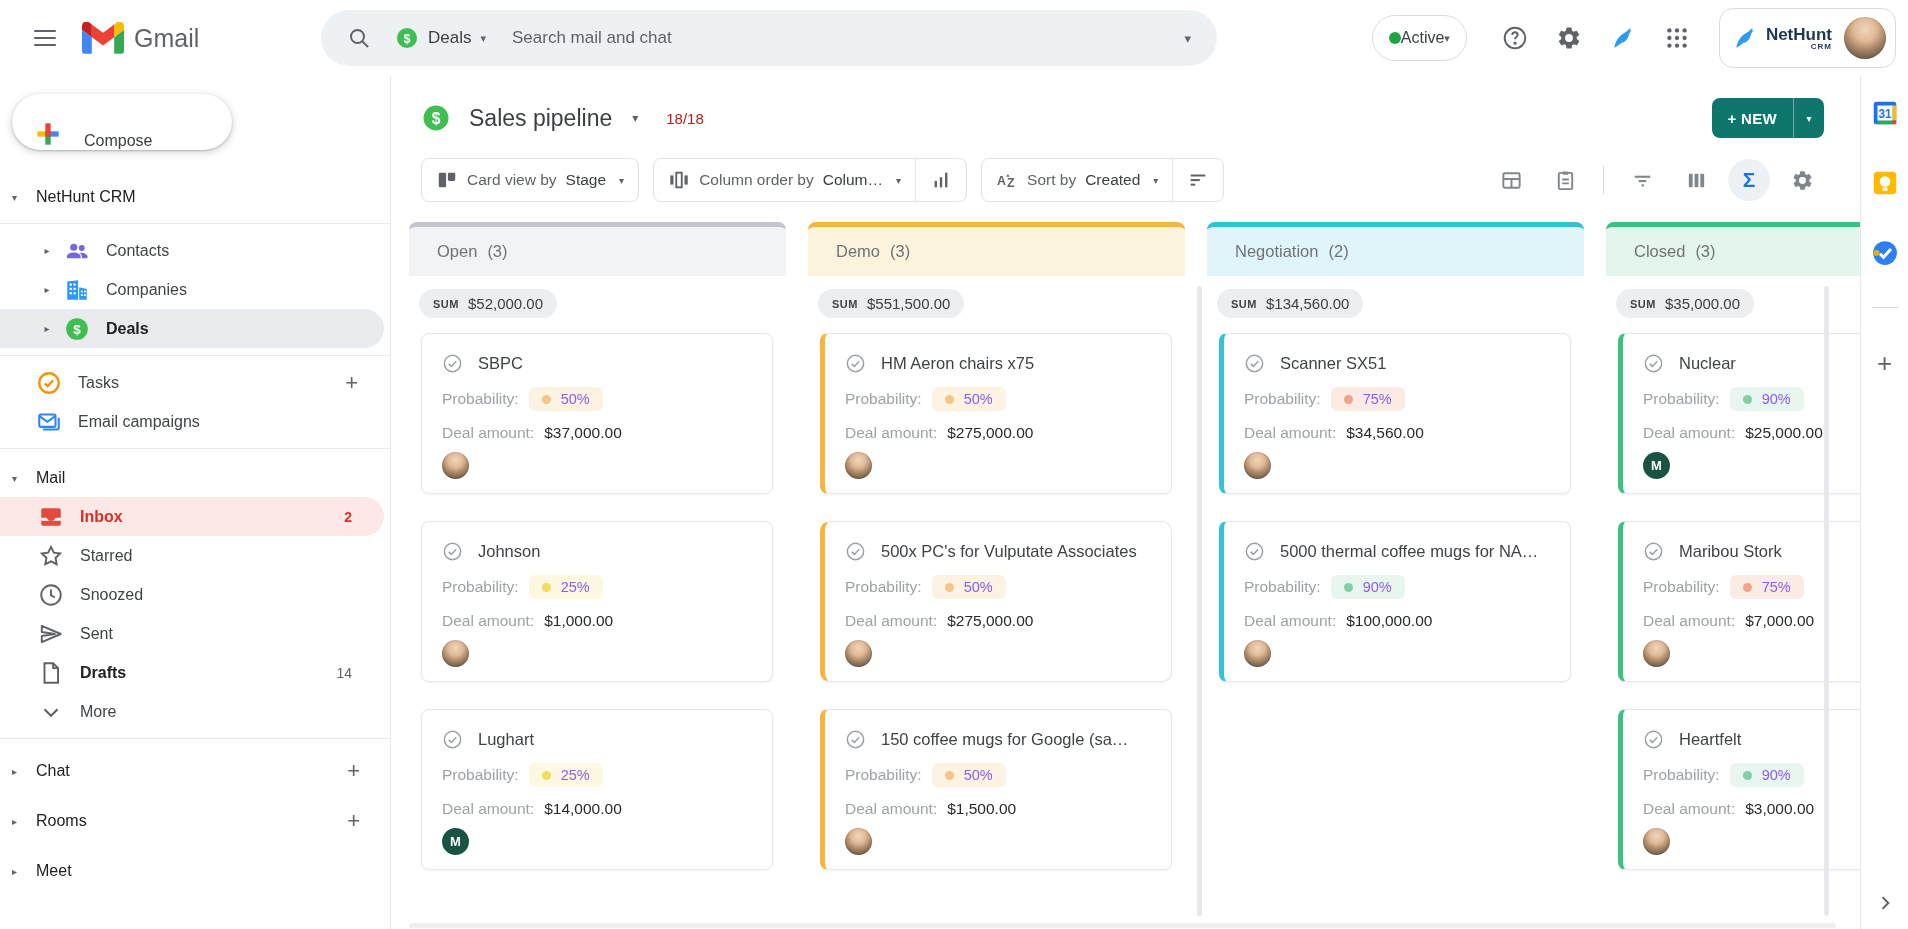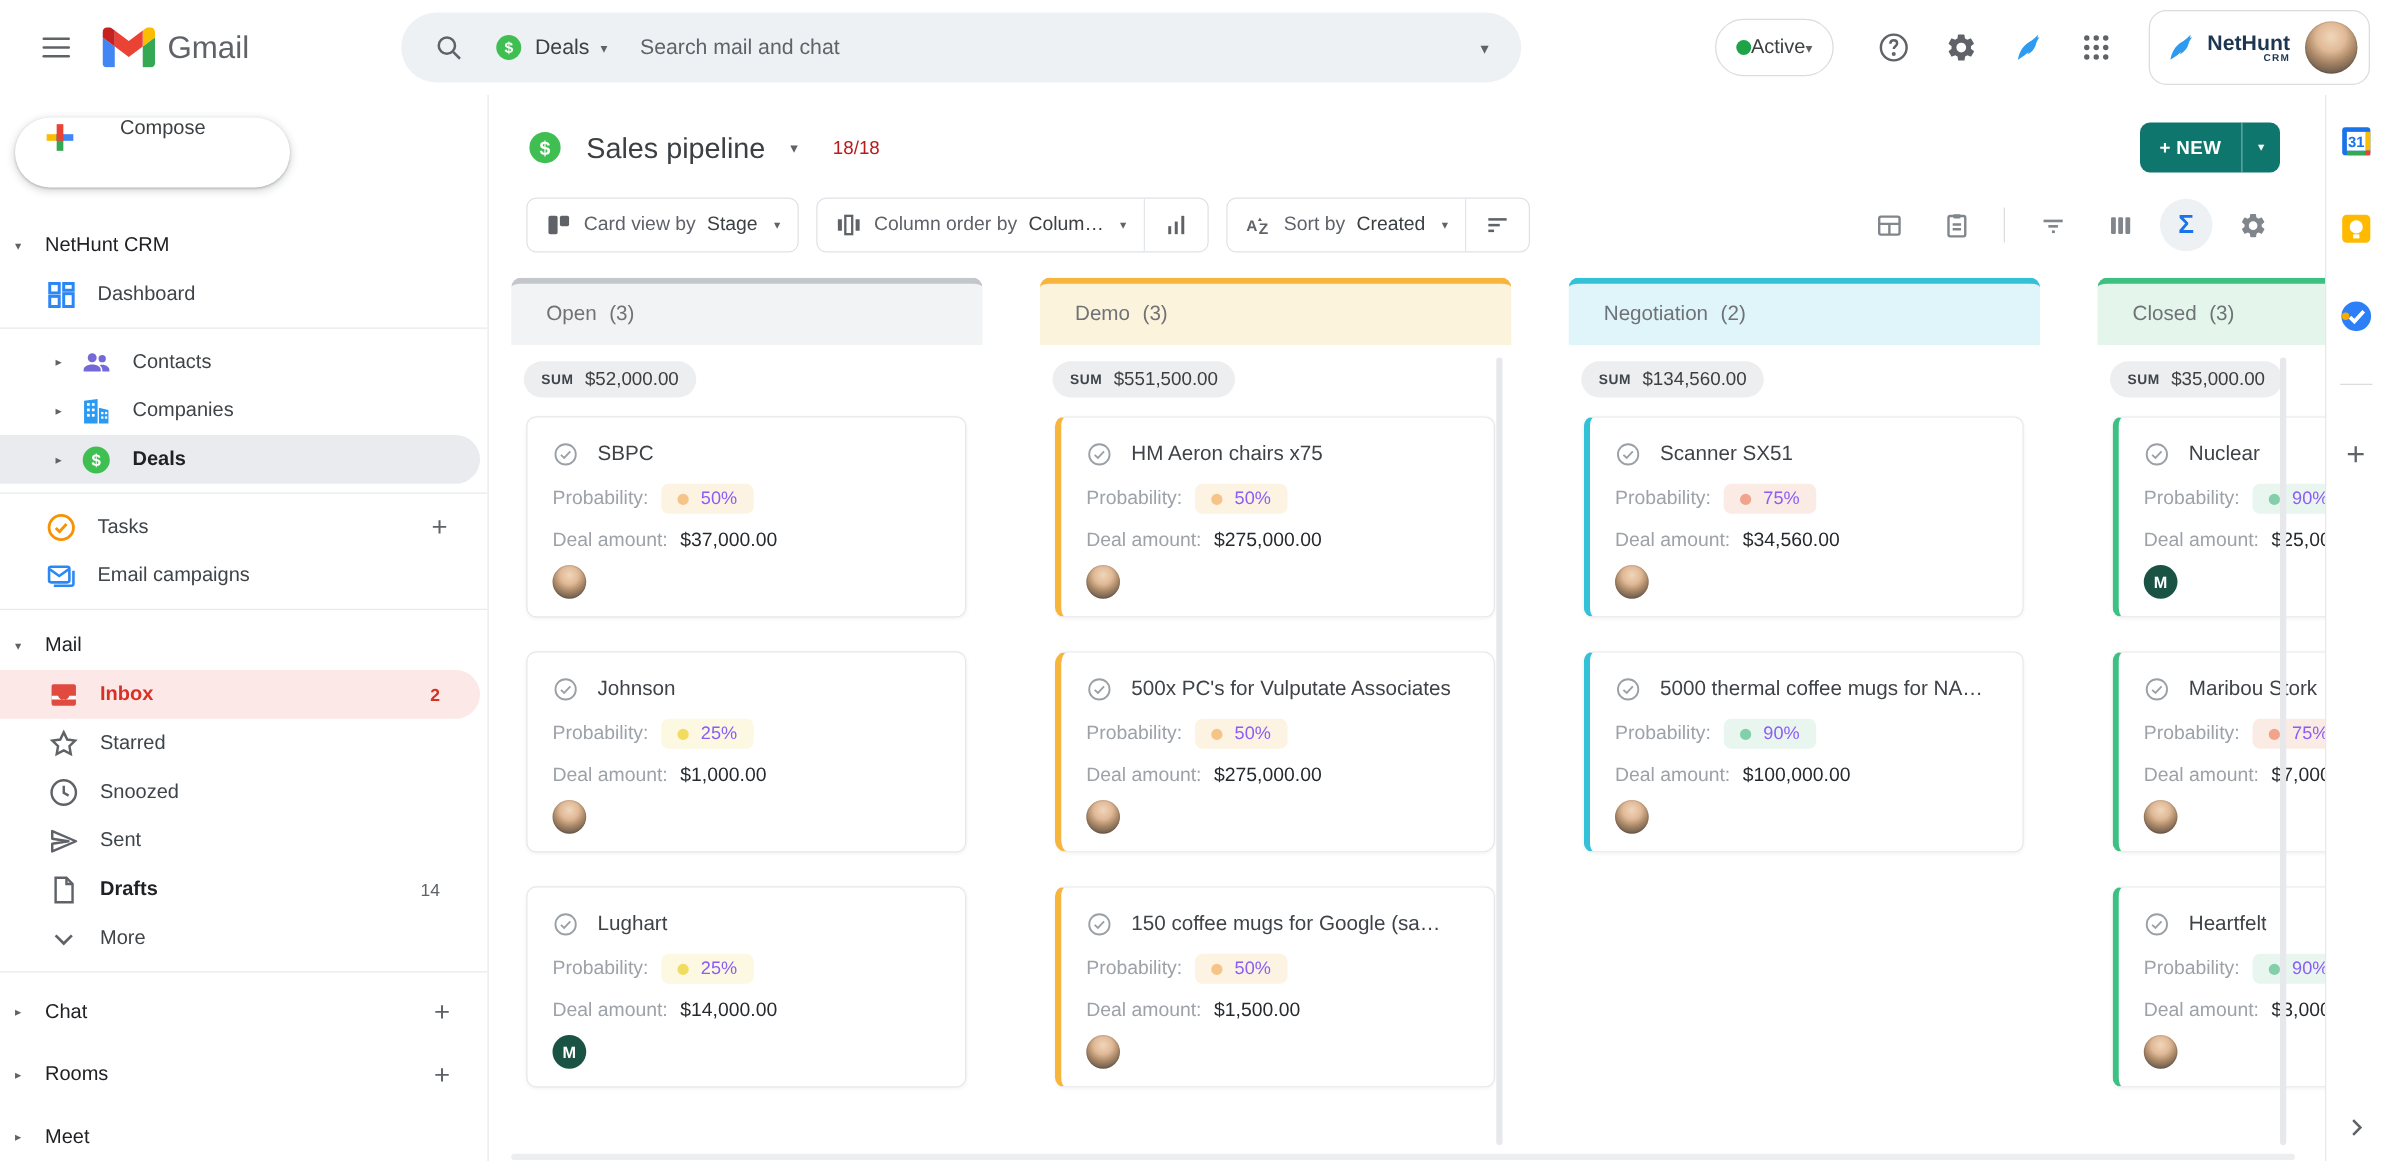--- a/index.html
+++ b/index.html
@@ -44,21 +44,21 @@
   box-shadow:inset 0 0 0 1px rgba(0,0,0,.08)}
 .av-letter{background:#1a5244;color:#fff;font-weight:bold}
 .av-lg{width:42px;height:42px;margin-left:4px}
 
 
 .bodyrow{flex:1;display:flex;min-height:0}
 
 
 .sidebar{width:390px;flex:none;padding-top:18px;overflow:hidden}
 .compose{width:220px;height:56px;margin-left:12px;border-radius:28px;background:#fff;display:flex;
-  align-items:flex-start;gap:32px;padding-left:20px;cursor:pointer;
+  align-items:flex-end;gap:20px;padding-left:20px;cursor:pointer;
   box-shadow:0 1px 2px rgba(60,64,67,.3),0 2px 6px 2px rgba(60,64,67,.15)}
 .compose svg{width:32px;height:32px}
 .compose span{font-size:16px;font-weight:500;color:#3c4043}
 .sec-head{height:38px;display:flex;align-items:center;padding-left:12px;gap:10px;cursor:pointer}
 .sec-head .scar{font-size:10px;color:#5f6368;width:14px}
 .sec-head .slabel{font-size:16px;font-weight:500;color:#202124}
 .crm-head{margin-top:28px}
 .mail-head{margin-top:10px}
 .srow{height:39px;display:flex;align-items:center;position:relative;width:384px;cursor:pointer;
   border-radius:0 20px 20px 0}
@@ -105,21 +105,21 @@
 .pill .tcar{font-size:10px;color:#5f6368;margin-left:4px}
 .pill .pdiv{width:1px;align-self:stretch;background:#e4e7ea}
 .tb-spacer{flex:1}
 .tb-icons{display:flex;align-items:center;gap:10px}
 .tbi{width:44px;height:44px;border-radius:50%;display:flex;align-items:center;justify-content:center;cursor:pointer}
 .tbi svg{width:23px;height:23px}
 .tb-div{width:1px;height:28px;background:#dadce0;margin:0 6px}
 .tbi.sigma{background:#eef1f4;color:#1a73e8;font-size:21px;font-weight:600;width:42px;height:42px}
 
 
-.kanban{position:absolute;top:146px;left:0;right:0;bottom:0;padding-left:18px;display:flex;gap:46px;overflow:hidden}
+.kanban{position:absolute;top:146px;left:0;right:0;bottom:0;padding-left:18px;display:flex;gap:22px;overflow:hidden}
 .kcol{width:377px;flex:none}
 .khead{height:54px;border-radius:8px 8px 0 0;display:flex;align-items:center;padding-left:28px;gap:10px}
 .khead .kname{font-size:16.5px;font-weight:500;color:#6f7377}
 .khead .kcount{font-size:16.5px;font-weight:500;color:#6f7377}
 .sumrow{margin-top:13px;padding-left:10px}
 .sumbadge{display:inline-flex;align-items:center;gap:9px;height:29px;border-radius:15px;
   background:#eceef0;padding:0 14px}
 .sumbadge .sumword{font-size:11px;font-weight:bold;color:#40454a;letter-spacing:.5px}
 .sumbadge .sumval{font-size:15px;color:#3c4043}
 .cards{margin-top:15px;padding:0 13px 0 12px;display:flex;flex-direction:column;gap:27px}
@@ -252,29 +252,20 @@
           <rect x="15" y="6" width="6" height="15" fill="#ea4335"></rect>
         </svg>
         <span>Compose</span>
       </div>
 
       <div class="sec-head crm-head">
         <span class="scar">▾</span>
         <span class="slabel">NetHunt CRM</span>
       </div>
       <div id="crm-list">
-          <div class="srow pl-plain">
-            <span class="icon"><svg viewBox="0 0 24 24" fill="none" stroke="#2b87f5" stroke-width="2.2">
-                <rect x="3.5" y="3.5" width="7" height="7"></rect>
-                <rect x="13.8" y="3.5" width="7" height="5"></rect>
-                <rect x="13.8" y="11" width="7" height="9.5"></rect>
-                <rect x="3.5" y="13" width="7" height="7.5"></rect>
-              </svg></span>
-            <span class="slabel">Dashboard</span>
-          </div>
           <div class="side-div"></div>
           <div class="srow pl-caret">
             <span class="caret-cell">▸</span>
             <span class="icon"><svg viewBox="0 0 24 24" fill="#7568d9">
                 <circle cx="9" cy="8.5" r="3.3"></circle>
                 <path d="M9 13.4c-3.4 0-6.3 1.7-6.3 3.7v1.6h12.6v-1.6c0-2-2.9-3.7-6.3-3.7z"></path>
                 <circle cx="16.4" cy="9.2" r="2.7"></circle>
                 <path d="M16.4 13.7c-.7 0-1.3.1-1.9.25 1.3 1 2 2.2 2 3.45v1.3h5.2v-1.4c0-1.9-2.5-3.6-5.3-3.6z"></path>
               </svg></span>
             <span class="slabel">Contacts</span>

